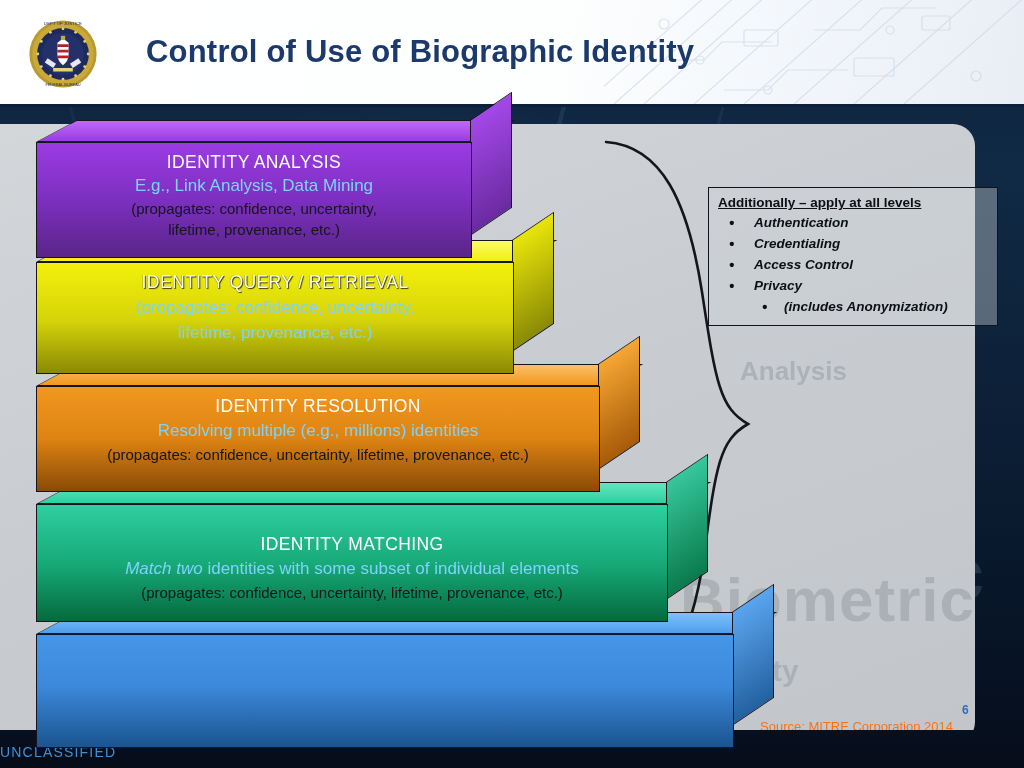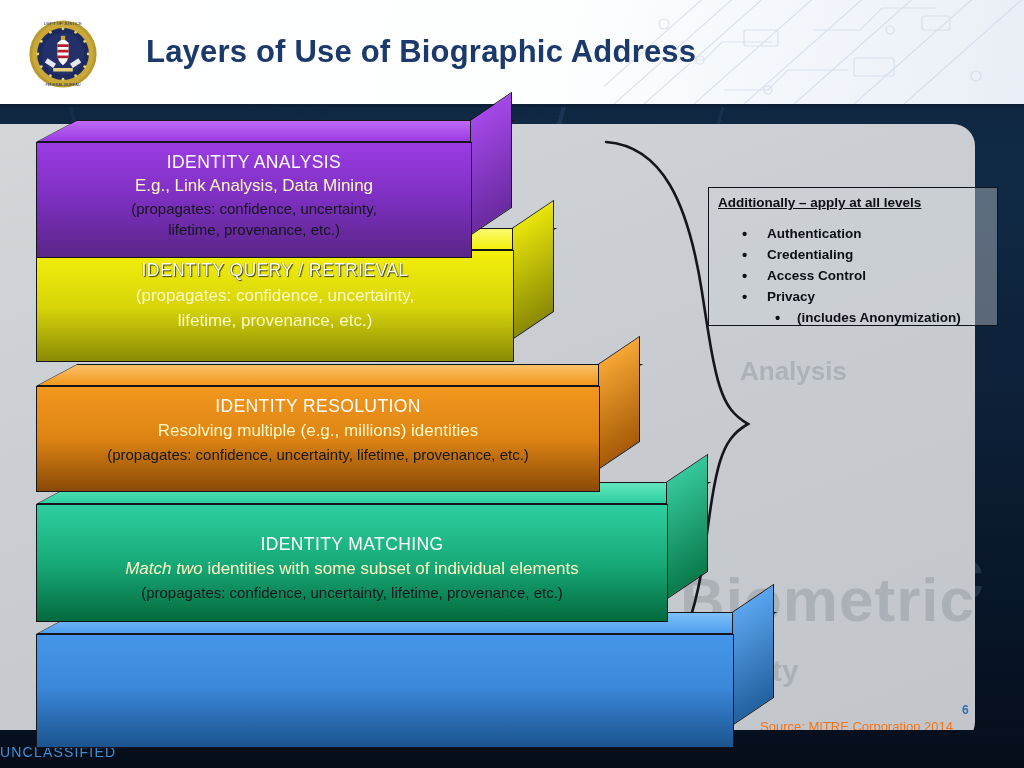--- a/index.html
+++ b/index.html
@@ -52,31 +52,31 @@
 
   
   .block{position:absolute;}
   .blk-front{position:absolute;left:0;border:1.4px solid #15151b;box-sizing:border-box;}
   .blk-top{position:absolute;border:1.4px solid #15151b;box-sizing:border-box;}
   .blk-side{position:absolute;border:1.4px solid #15151b;box-sizing:border-box;}
   .blk-text{position:absolute;left:0;width:100%;text-align:center;
             line-height:1.22;pointer-events:none;}
   .blk-title{font-size:17.5px;color:#ffffff;letter-spacing:.4px;}
   .blk-title.shadowed{text-shadow:1px 1px 1px rgba(0,0,0,.75),-0.5px -0.5px 0 rgba(0,0,0,.35);}
-  .blk-l2{font-size:17px;color:#fef9c3;}
+  .blk-l2{font-size:17px;color:#7dd3fc;}
   .blk-l3{font-size:15px;color:#13161c;}
   .ital{font-style:italic;}
 
   
   .callout{position:absolute;left:708px;top:187px;width:290px;height:139px;
            border:1.6px solid #10131a;background:rgba(206,210,214,.40);
            box-sizing:border-box;padding:7px 9px 0 9px;}
   .callout-head{font-size:13.5px;font-weight:bold;color:#0c0f14;text-decoration:underline;
                 margin:0 0 2px 0;}
-  .callout ul{list-style:none;margin:13px;padding:0;}
+  .callout ul{list-style:none;margin:0;padding:0;font-style:italic;}
   .callout li{font-size:13.5px;font-weight:bold;color:#0c0f14;line-height:1.56;
               position:relative;padding-left:36px;}
   .callout li::before{content:"\2022";position:absolute;left:11px;top:-1px;font-size:15px;}
   .callout li.sub{padding-left:66px;}
   .callout li.sub::before{left:44px;}
 
   
   .brace{position:absolute;left:592px;top:132px;width:190px;height:590px;pointer-events:none;}
 
   .source{position:absolute;left:760px;top:719px;font-size:13px;color:#f97316;}
@@ -168,21 +168,21 @@
                 background:linear-gradient(180deg,#f5a633,#a85a08);"></div>
     <div class="blk-front" style="top:22px;width:564px;height:106px;
                 background:linear-gradient(180deg,#f2981e 0%,#dd8313 50%,#8a4a06 100%);"></div>
     <div class="blk-text" style="top:32px;width:564px">
       <div class="blk-title">IDENTITY RESOLUTION</div>
       <div class="blk-l2" style="margin-top:4px">Resolving multiple (e.g., millions) identities</div>
       <div class="blk-l3" style="margin-top:4px">(propagates: confidence, uncertainty, lifetime, provenance, etc.)</div>
     </div>
   </div>
 
-  <div class="block" style="left:36px;top:228px;width:560px;height:134px;z-index:8">
+  <div class="block" style="left:36px;top:240px;width:560px;height:134px;z-index:8">
     <div class="blk-top" style="left:0;top:0;width:480px;height:22px;
                 transform:skewX(-62deg);transform-origin:bottom left;
                 background:linear-gradient(180deg,#fafa6e,#f3f00c);"></div>
     <div class="blk-side" style="left:476px;top:0;width:42px;height:112px;
                 transform:skewY(-34deg);transform-origin:top left;
                 background:linear-gradient(180deg,#e8e50a,#8a8a05);"></div>
     <div class="blk-front" style="top:22px;width:478px;height:112px;
                 background:linear-gradient(180deg,#f3f00c 0%,#d6d409 52%,#8a8a05 100%);"></div>
     <div class="blk-text" style="top:32px;width:478px">
       <div class="blk-title shadowed">IDENTITY QUERY / RETRIEVAL</div>
@@ -251,16 +251,16 @@
       </g>
       <path d="M50 28 l8 6 v16 c0 8 -4 13 -8 16 c-4 -3 -8 -8 -8 -16 V34 z" fill="#ffffff"></path>
       <path d="M42 36 h16 v4 h-16z M42 44 h16 v4 h-16z M42 52 h16 v4 h-16z" fill="#b3202c"></path>
       <rect x="47" y="24" width="6" height="6" fill="#caa93a"></rect>
       <path d="M28 56 l12 8 -4 6 -12 -8z M72 56 l-12 8 4 6 12 -8z" fill="#e8e8ec"></path>
       <rect x="36" y="70" width="28" height="5" fill="#e5d27a"></rect>
       <text x="50" y="9" font-size="6.2" fill="#23305f" text-anchor="middle" font-family="Liberation Sans, sans-serif">DEPT OF JUSTICE</text>
       <text x="50" y="96" font-size="5.6" fill="#23305f" text-anchor="middle" font-family="Liberation Sans, sans-serif">FEDERAL BUREAU</text>
     </svg>
 
-    <div class="header-title">Layers of Use of Biographic Address</div>
+    <div class="header-title">Control of Use of Biographic Identity</div>
   </div>
 
 </div>
 
 </body></html>

